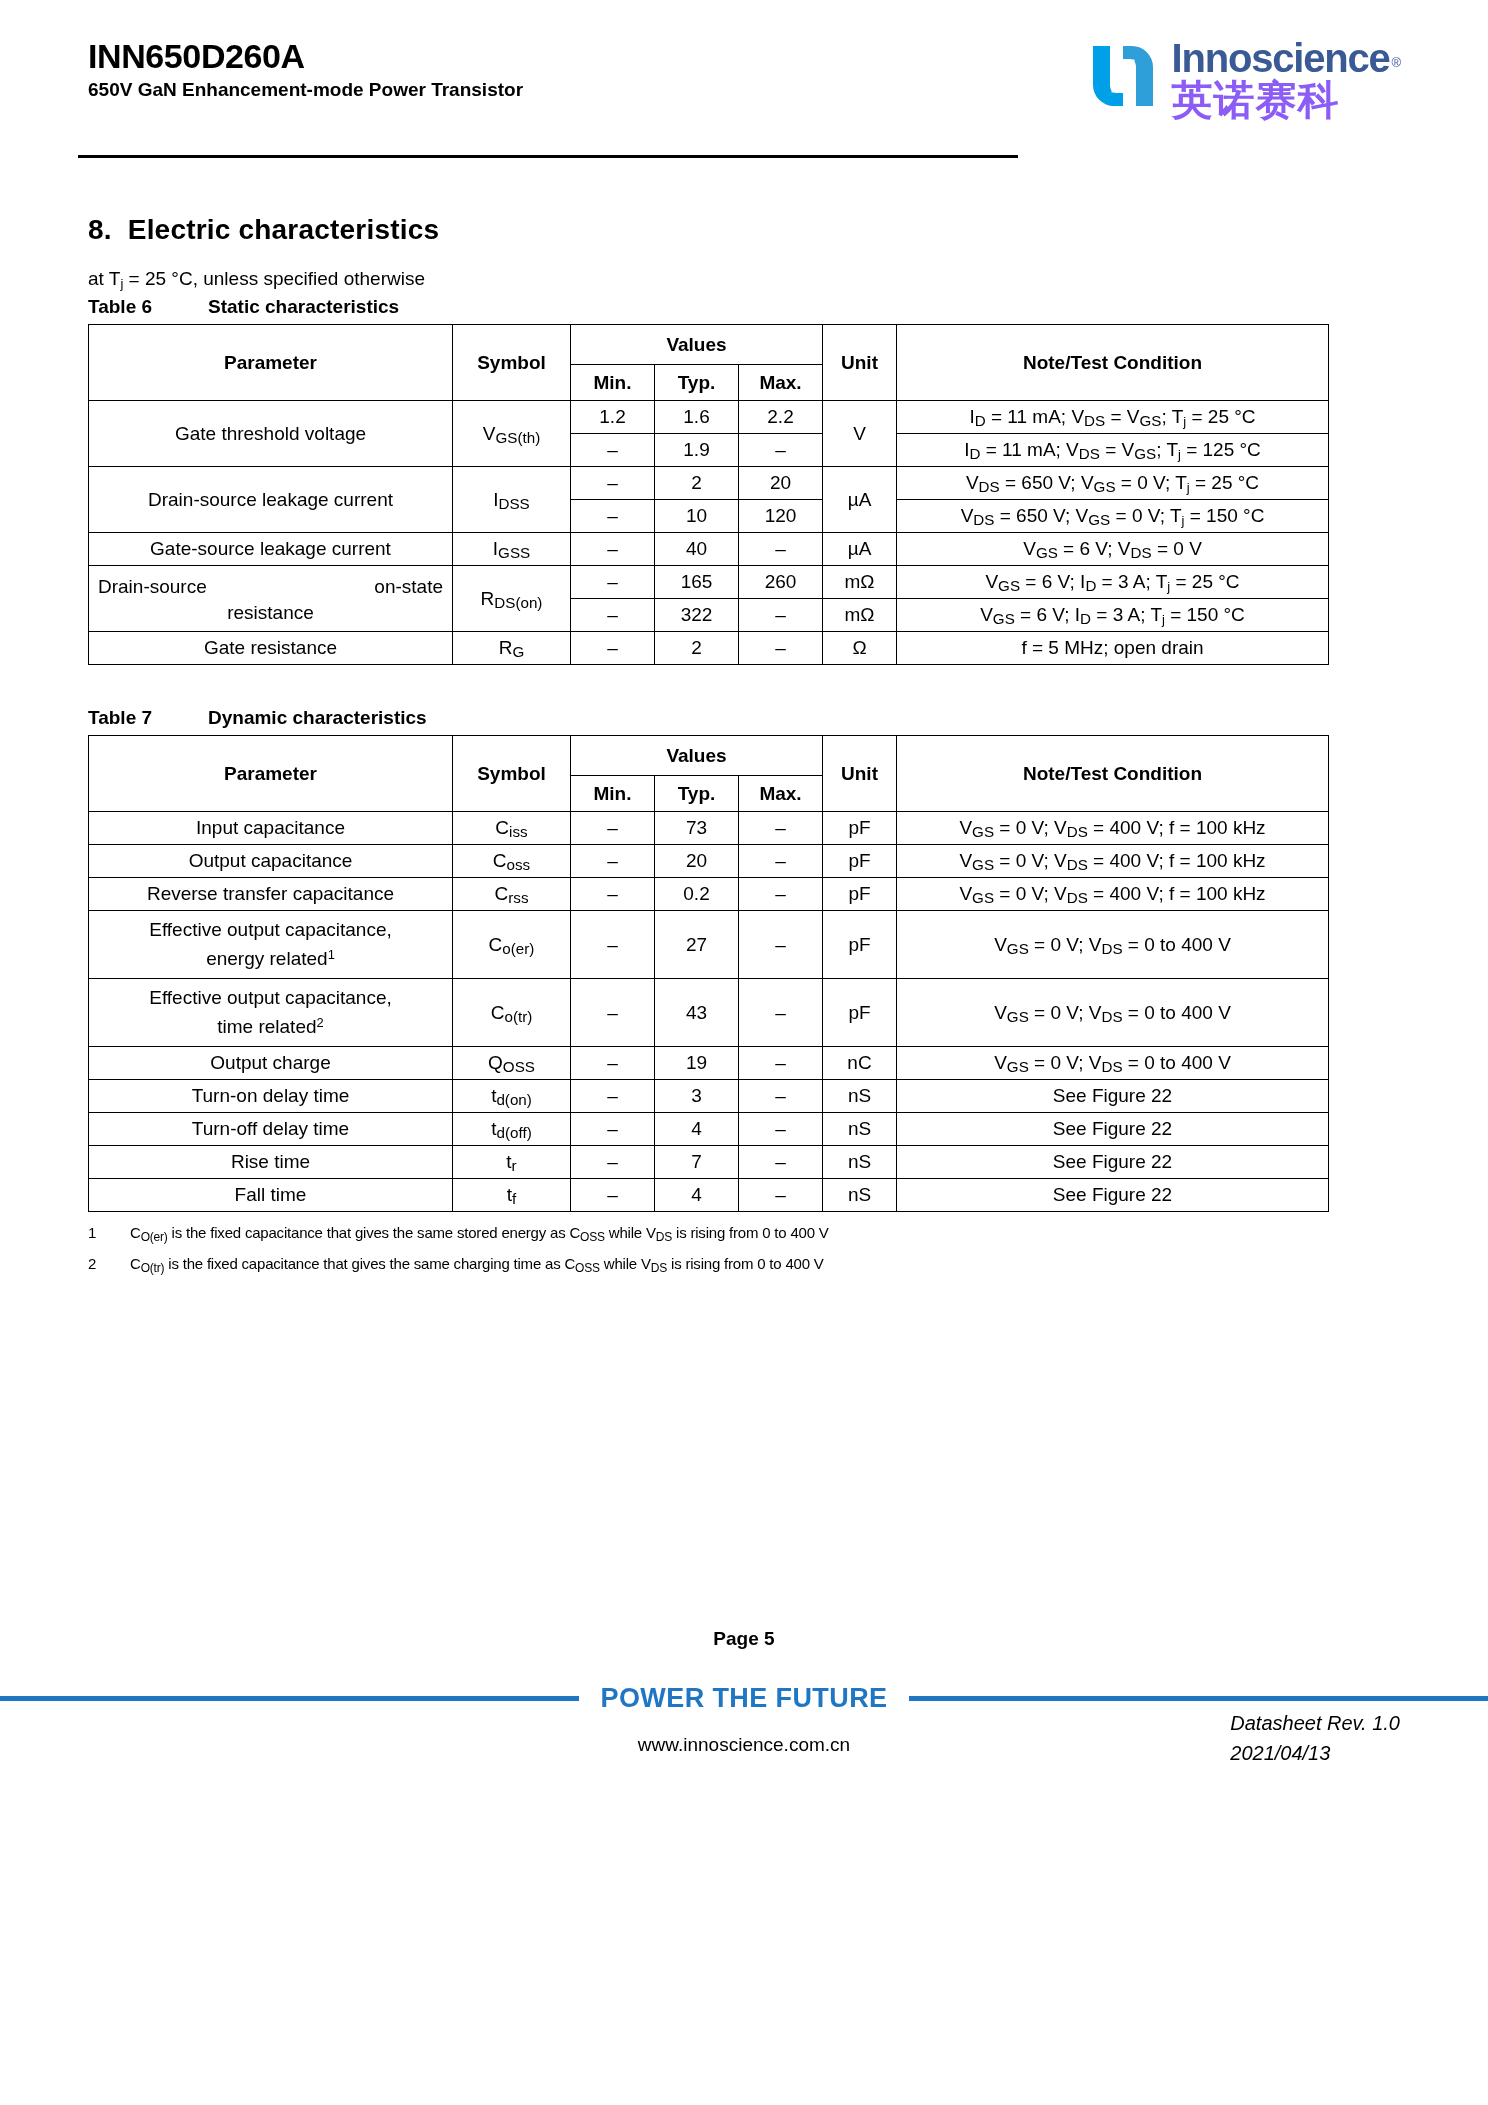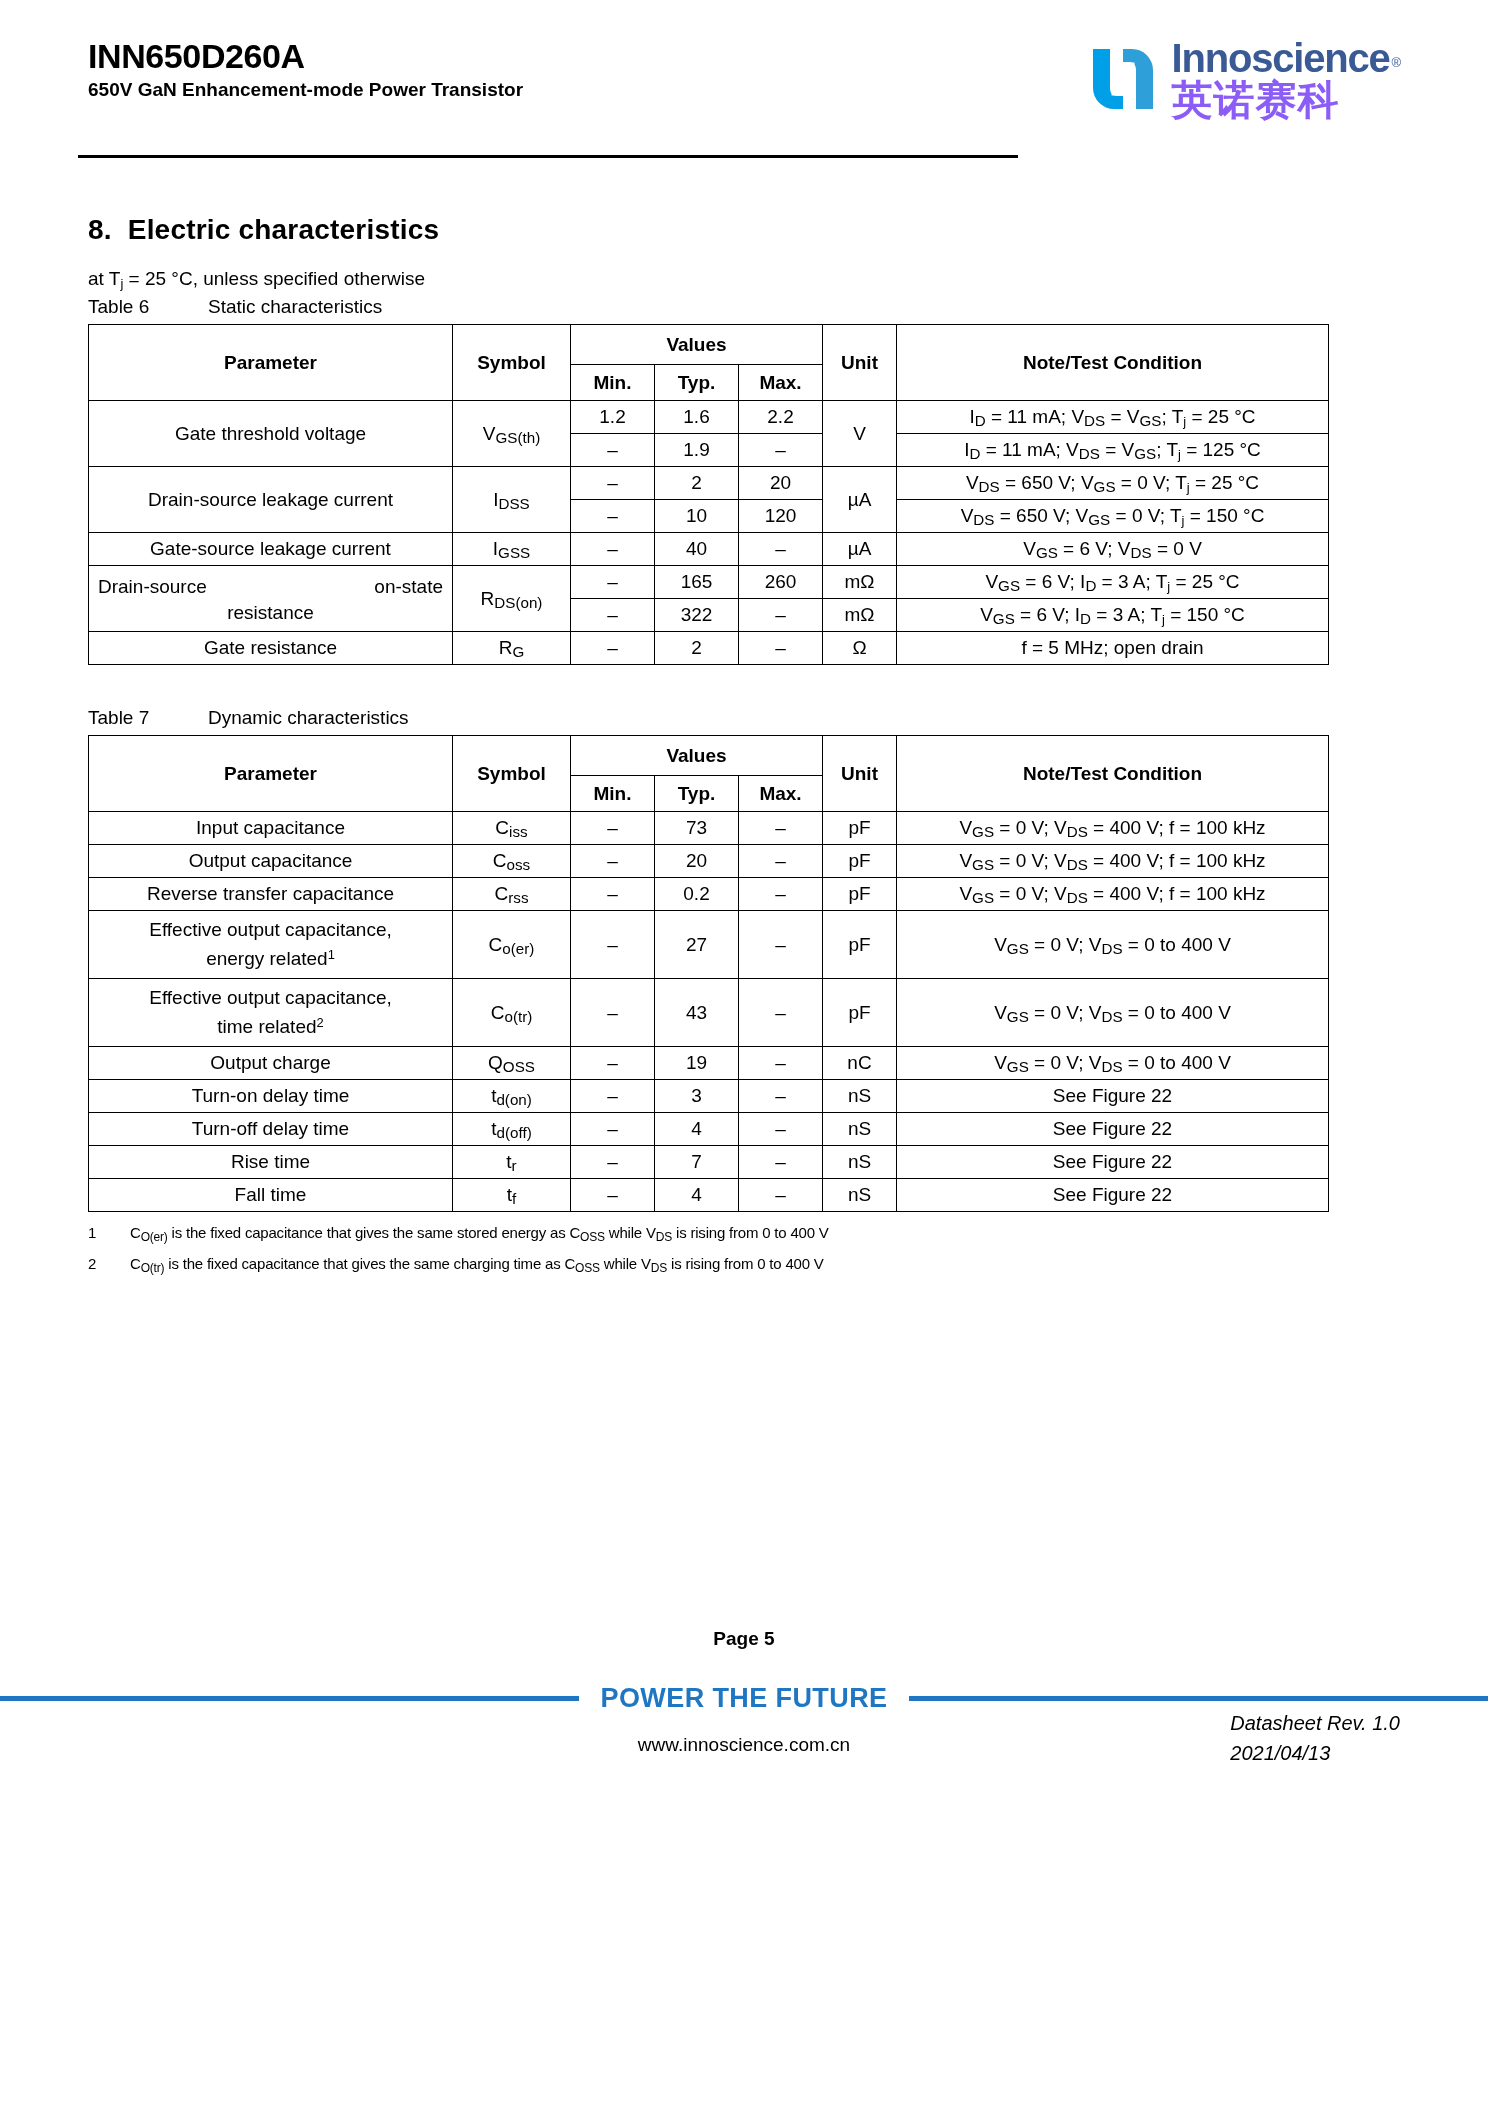--- a/index.html
+++ b/index.html
@@ -53,21 +53,21 @@
     height: 3px;
     background: #000000;
   }
 
   
   .logo {
     position: absolute;
     right: 88px;
     top: 38px;
     display: flex;
-    align-items: center;
+    align-items: flex-start;
     gap: 13px;
   }
   .logo-mark { flex: 0 0 auto; margin-top: 2px; }
   .logo-text { display: flex; flex-direction: column; }
   .logo-word {
     display: flex;
     align-items: flex-start;
     color: #3a5a96;
     font-size: 40px;
     font-weight: bold;
@@ -102,21 +102,21 @@
     margin: 0 0 22px 0;
     letter-spacing: 0.2px;
   }
   .section-num { margin-right: 16px; }
   .cond-line {
     font-size: 19px;
     margin: 0 0 6px 0;
   }
   .table-caption {
     font-size: 19px;
-    font-weight: normal;
+    font-weight: bold;
     margin: 0 0 6px 0;
   }
   .cap-label { display: inline-block; min-width: 120px; }
 
   sub { font-size: 0.68em; vertical-align: -0.22em; line-height: 0; }
   sup { font-size: 0.68em; vertical-align: 0.5em; line-height: 0; }
   .sc { font-size: 0.80em; }
 
   
   table.spec {

